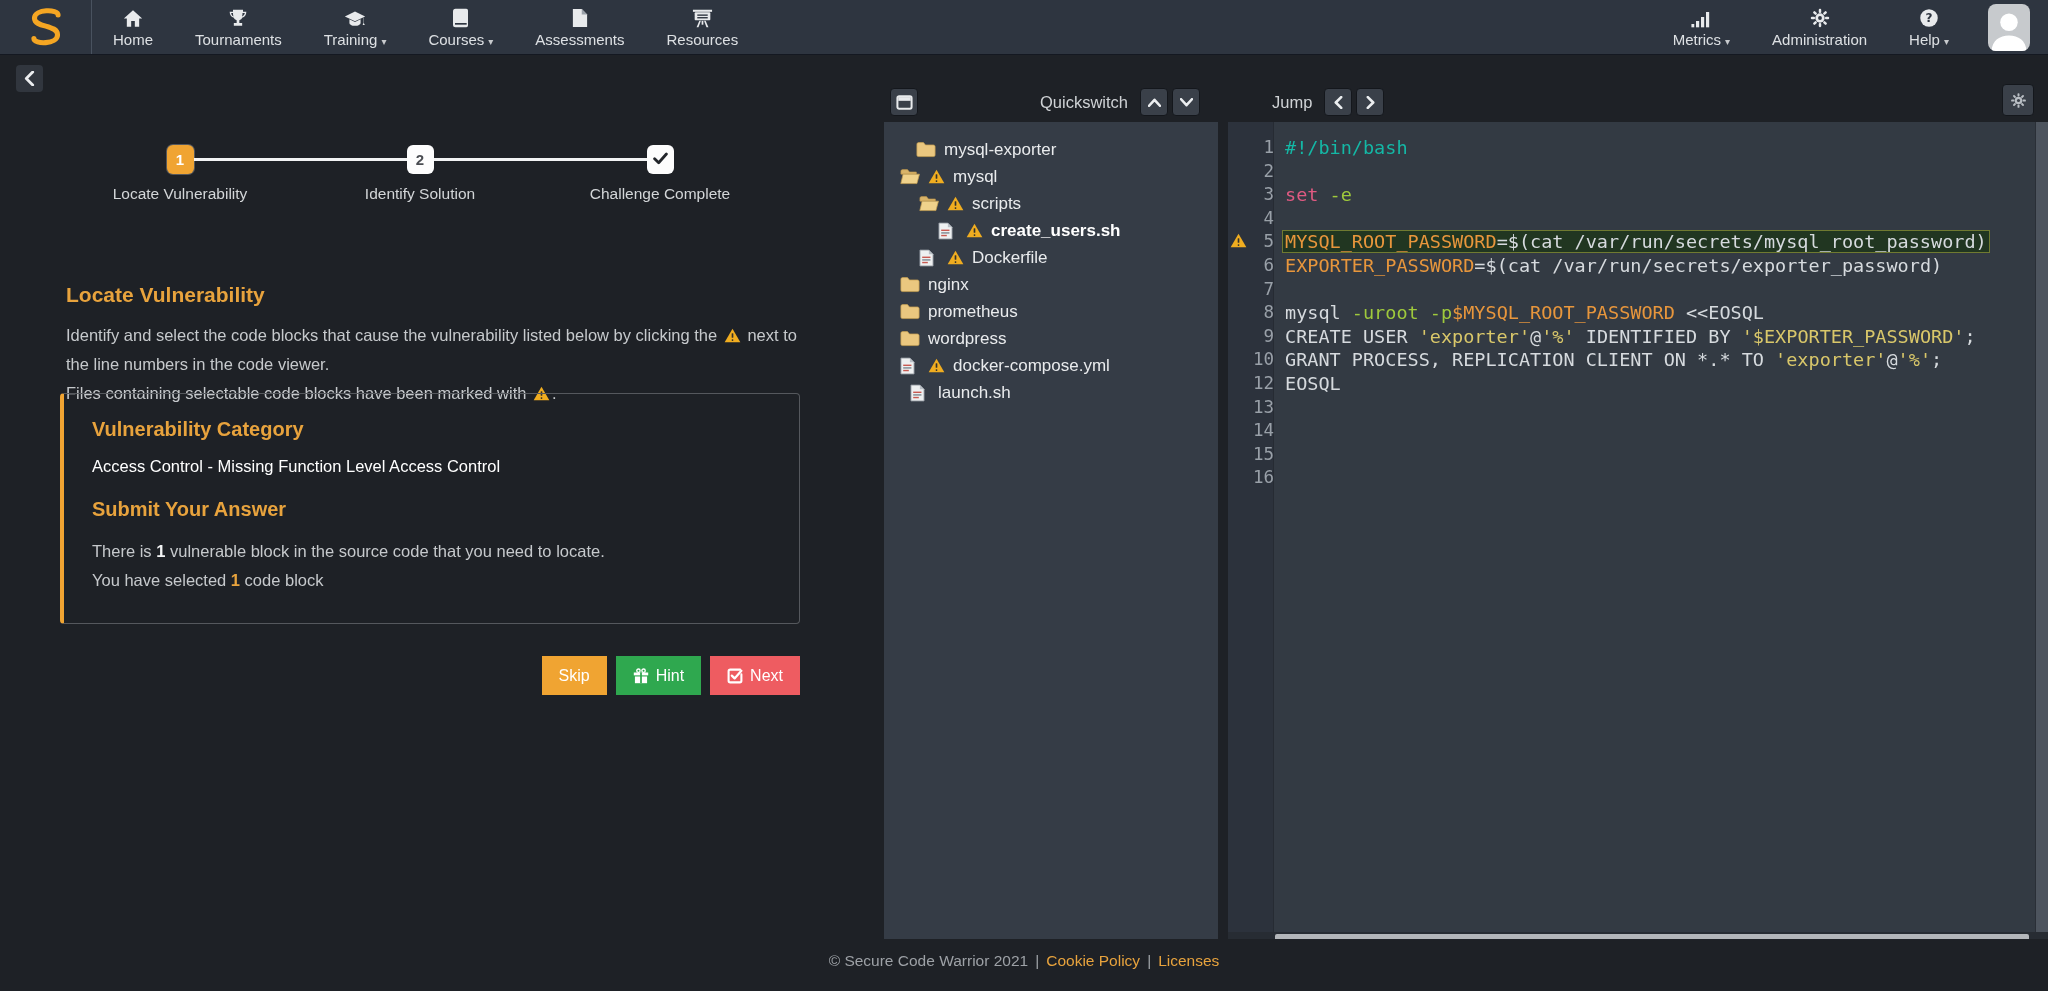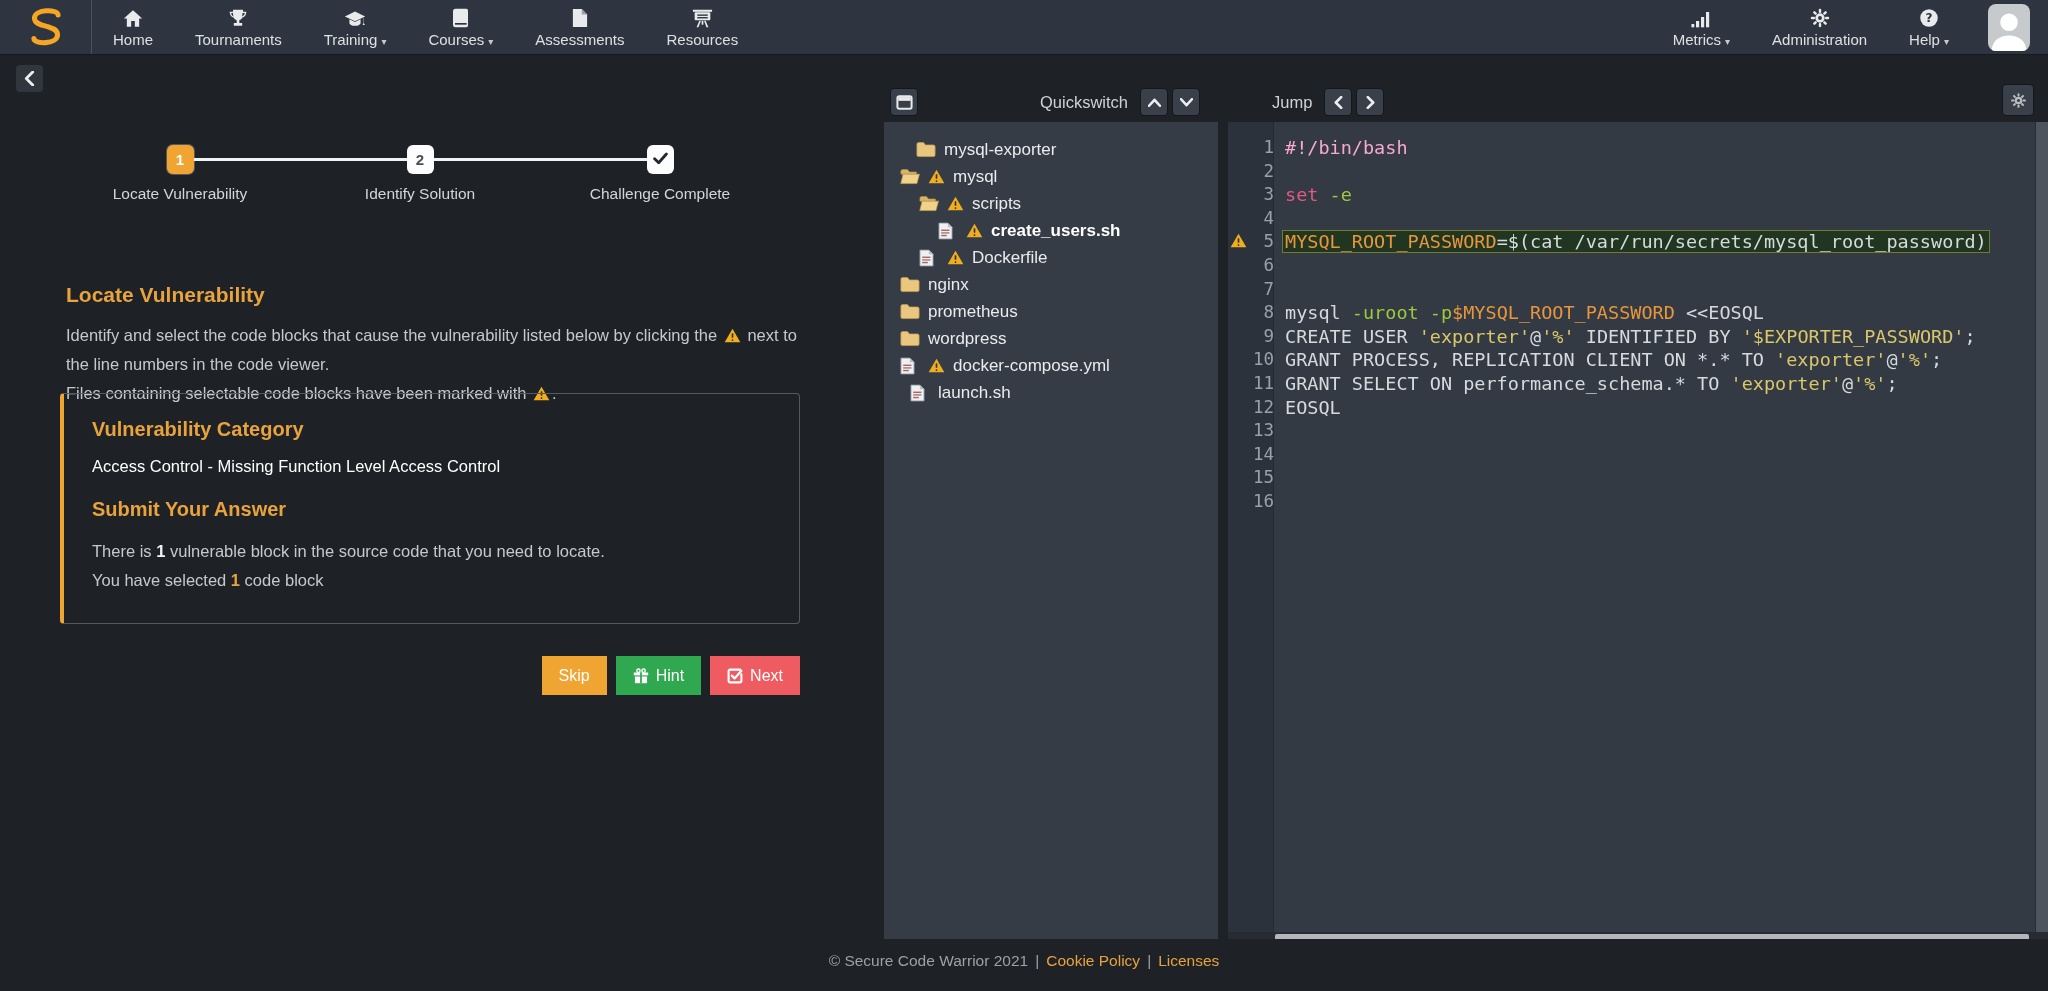--- a/index.html
+++ b/index.html
@@ -66,21 +66,21 @@
   .ws-gap { width:10px; }
   .code-panel { flex:1; position:relative; background:#333a43; display:flex; flex-direction:column; }
   .code-scroll { flex:1; position:relative; padding-top:14px; font-family:"DejaVu Sans Mono", monospace; font-size:18.5px; line-height:23.6px; overflow:hidden; }
   .gutter-bg { position:absolute; left:0; top:0; bottom:0; width:46px; background:#2c323c; border-right:1px solid #262b33; }
   .code-line { display:flex; height:23.6px; position:relative; }
   .gw { width:21px; display:flex; align-items:center; justify-content:center; flex:none; }
   .gw svg { cursor:pointer; }
   .ln { width:25px; flex:none; text-align:right; color:#99a0a8; font-size:17.5px; }
   .lt { padding-left:11px; white-space:pre; color:#d6dade; }
   .hl { background:#213621; box-shadow:0 0 0 1px #707a31; padding:0 2px; margin-left:-2px; }
-  .c-sh  { color:#f9a8d4; }
+  .c-sh  { color:#14b8a6; }
   .c-kw  { color:#e05a82; }
   .c-flag{ color:#9fc93c; }
   .c-var { color:#e8963c; }
   .c-str { color:#d9c76a; }
   .v-scrollbar { position:absolute; right:0; top:0; bottom:15px; width:13px; background:#4d545e; border-left:1px solid #2a2f37; cursor:pointer; }
   .h-scrollbar { height:15px; background:#272c33; position:relative; flex:none; }
   .h-thumb { position:absolute; left:47px; right:19px; top:1.5px; bottom:1.5px; background:#b3b6ba; border-radius:2px; cursor:pointer; }
 
   
   .footer { position:absolute; left:0; right:0; bottom:8px; height:44px; display:flex; align-items:center; justify-content:center; gap:7px; font-size:15.5px; color:#9da1a6; background:#1e2126; }
@@ -495,45 +495,41 @@
                   <rect x="9" y="6.2" width="2" height="5.6" rx="0.8" fill="#33302a"></rect>
                   <rect x="9" y="13.4" width="2" height="2.2" rx="0.8" fill="#33302a"></rect>
                 </svg></span>
             </span>
             <span class="ln">5</span>
             <span class="lt"><span class="hl"><span class="c-var">MYSQL_ROOT_PASSWORD</span><span class="">=$(cat /var/run/secrets/mysql_root_password)</span></span></span>
           </div>
           <div class="code-line">
             <span class="gw"></span>
             <span class="ln">6</span>
+            <span class="lt"><span class="c-var">EXPORTER_PASSWORD</span><span class="">=$(cat /var/run/secrets/exporter_password)</span></span>
           </div>
           <div class="code-line">
             <span class="gw"></span>
             <span class="ln">7</span>
             <span class="lt"></span>
           </div>
           <div class="code-line">
             <span class="gw"></span>
             <span class="ln">8</span>
             <span class="lt"><span class="">mysql </span><span class="c-flag">-uroot -p</span><span class="c-var">$MYSQL_ROOT_PASSWORD</span><span class=""> &lt;&lt;EOSQL</span></span>
           </div>
           <div class="code-line">
             <span class="gw"></span>
             <span class="ln">9</span>
             <span class="lt"><span class="">CREATE USER </span><span class="c-str">'exporter'</span><span class="">@</span><span class="c-str">'%'</span><span class=""> IDENTIFIED BY </span><span class="c-str">'$EXPORTER_PASSWORD'</span><span class="">;</span></span>
           </div>
           <div class="code-line">
             <span class="gw"></span>
             <span class="ln">10</span>
             <span class="lt"><span class="">GRANT PROCESS, REPLICATION CLIENT ON *.* TO </span><span class="c-str">'exporter'</span><span class="">@</span><span class="c-str">'%'</span><span class="">;</span></span>
-          </div>
-          <div class="code-line">
-            <span class="gw"></span>
-            <span class="ln">11</span>
-            <span class="lt"><span class="">GRANT SELECT ON performance_schema.* TO </span><span class="c-str">'exporter'</span><span class="">@</span><span class="c-str">'%'</span><span class="">;</span></span>
           </div>
           <div class="code-line">
             <span class="gw"></span>
             <span class="ln">12</span>
             <span class="lt"><span class="">EOSQL</span></span>
           </div>
           <div class="code-line">
             <span class="gw"></span>
             <span class="ln">13</span>
             <span class="lt"></span>

